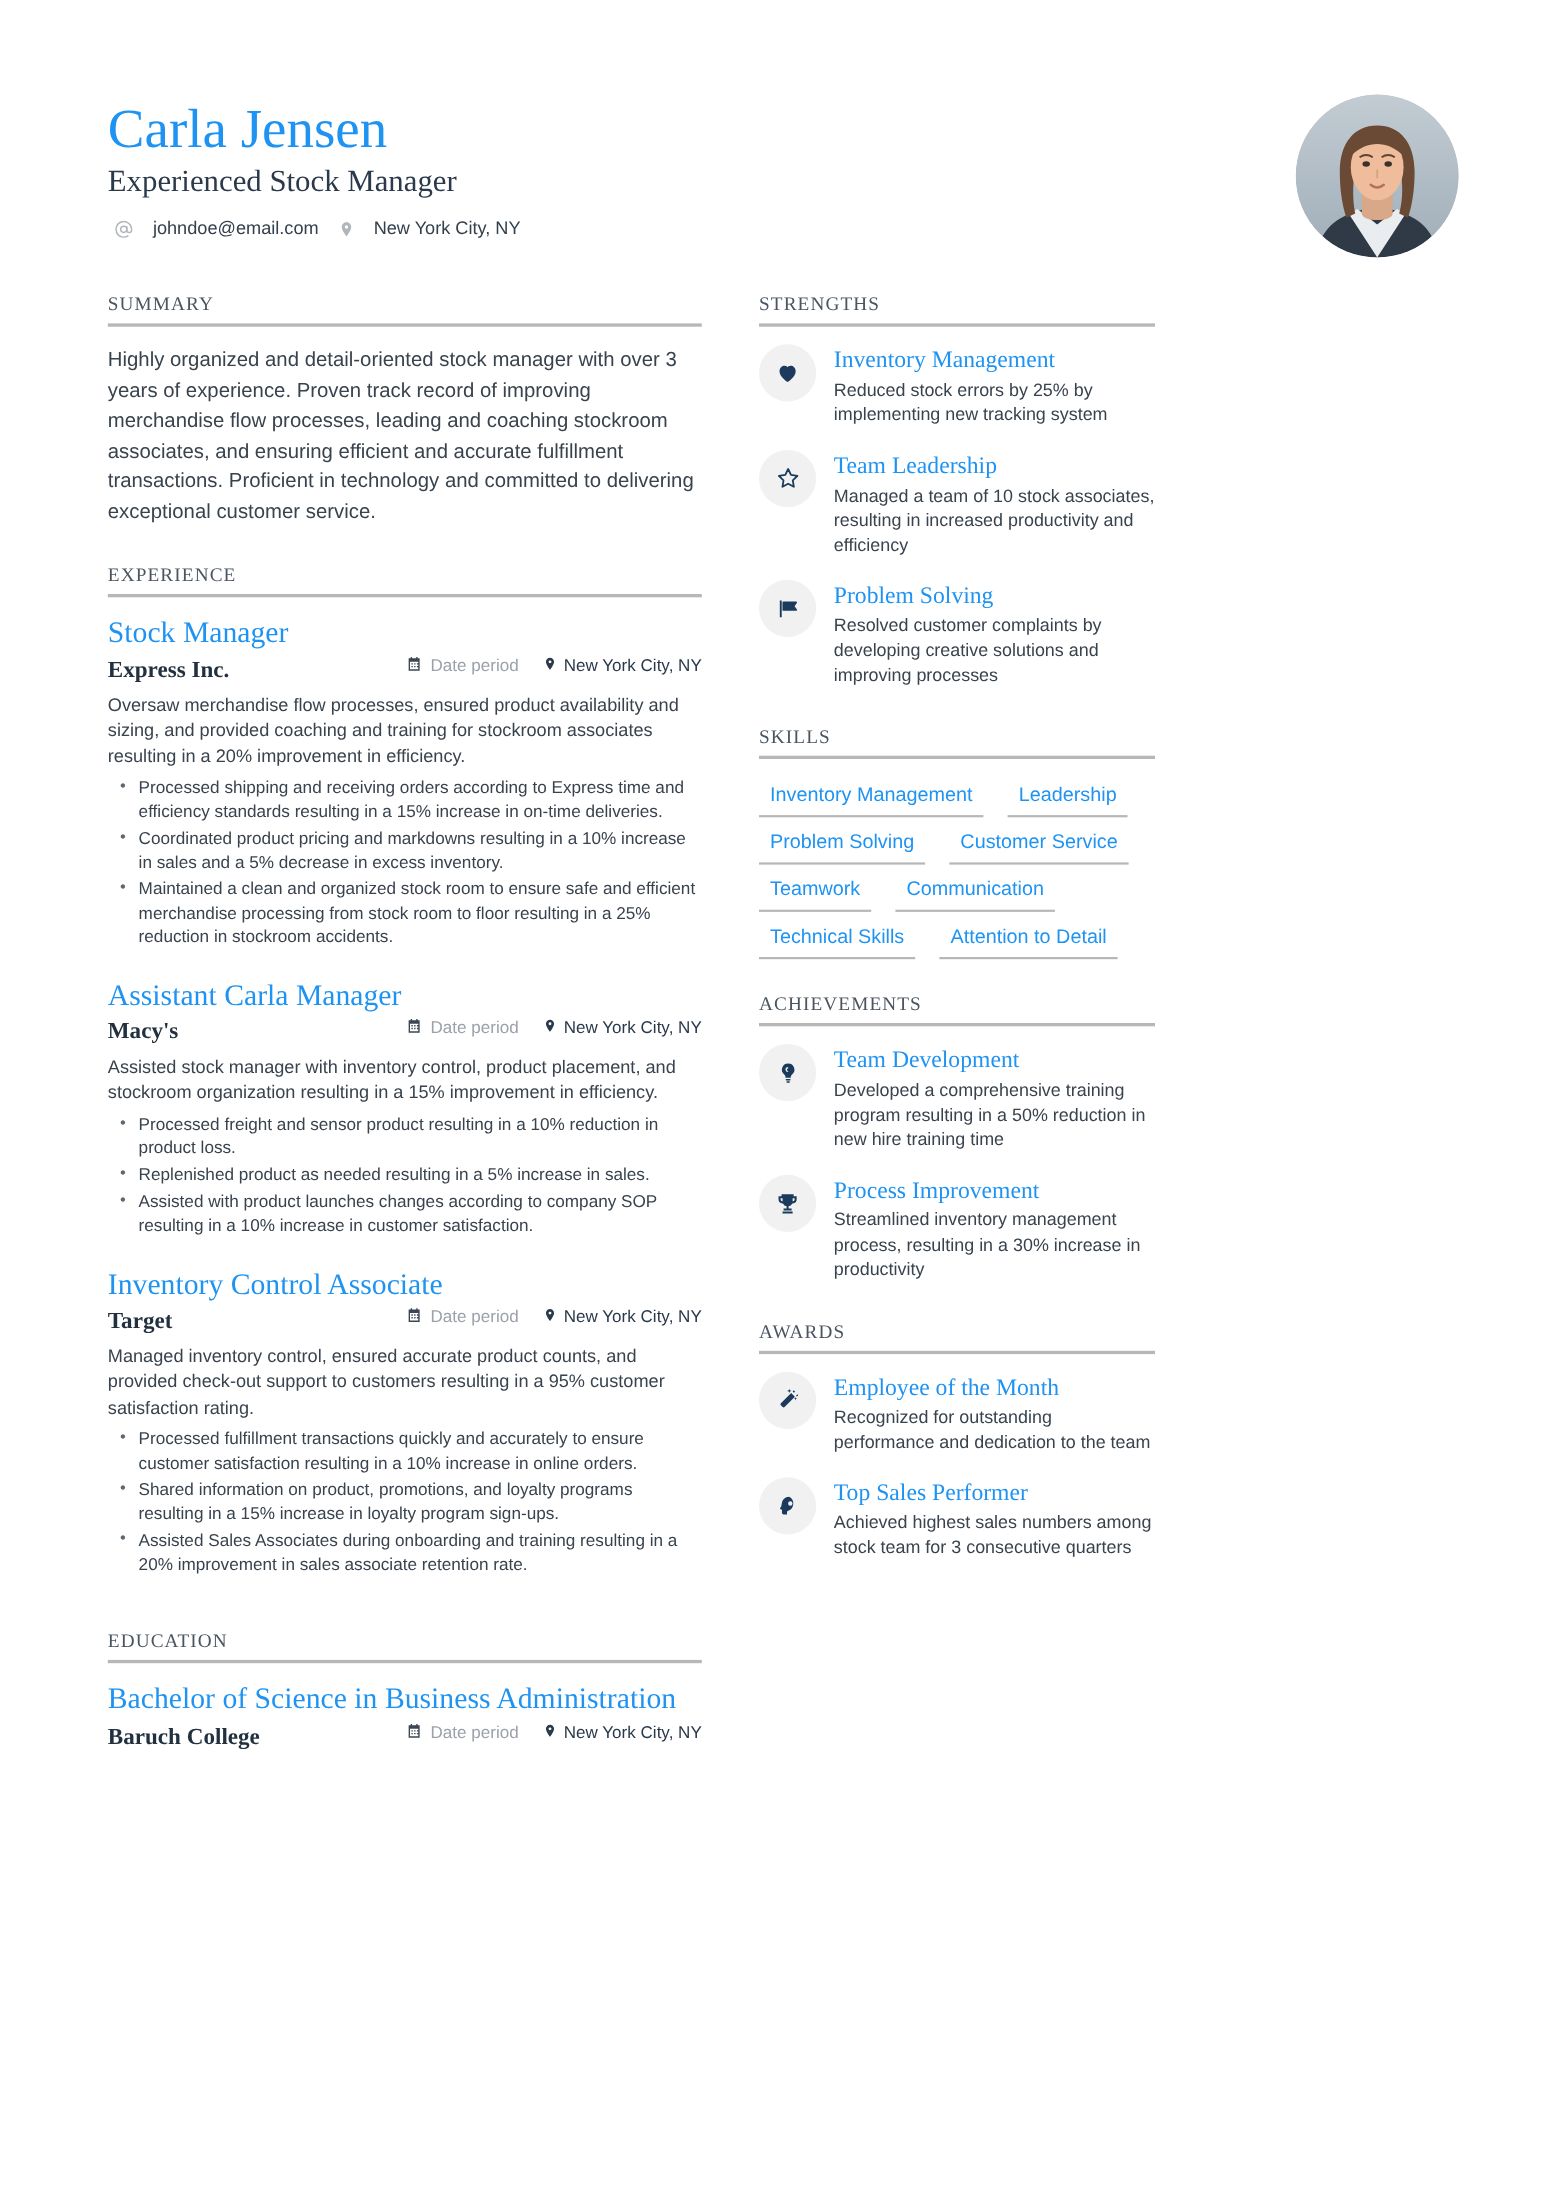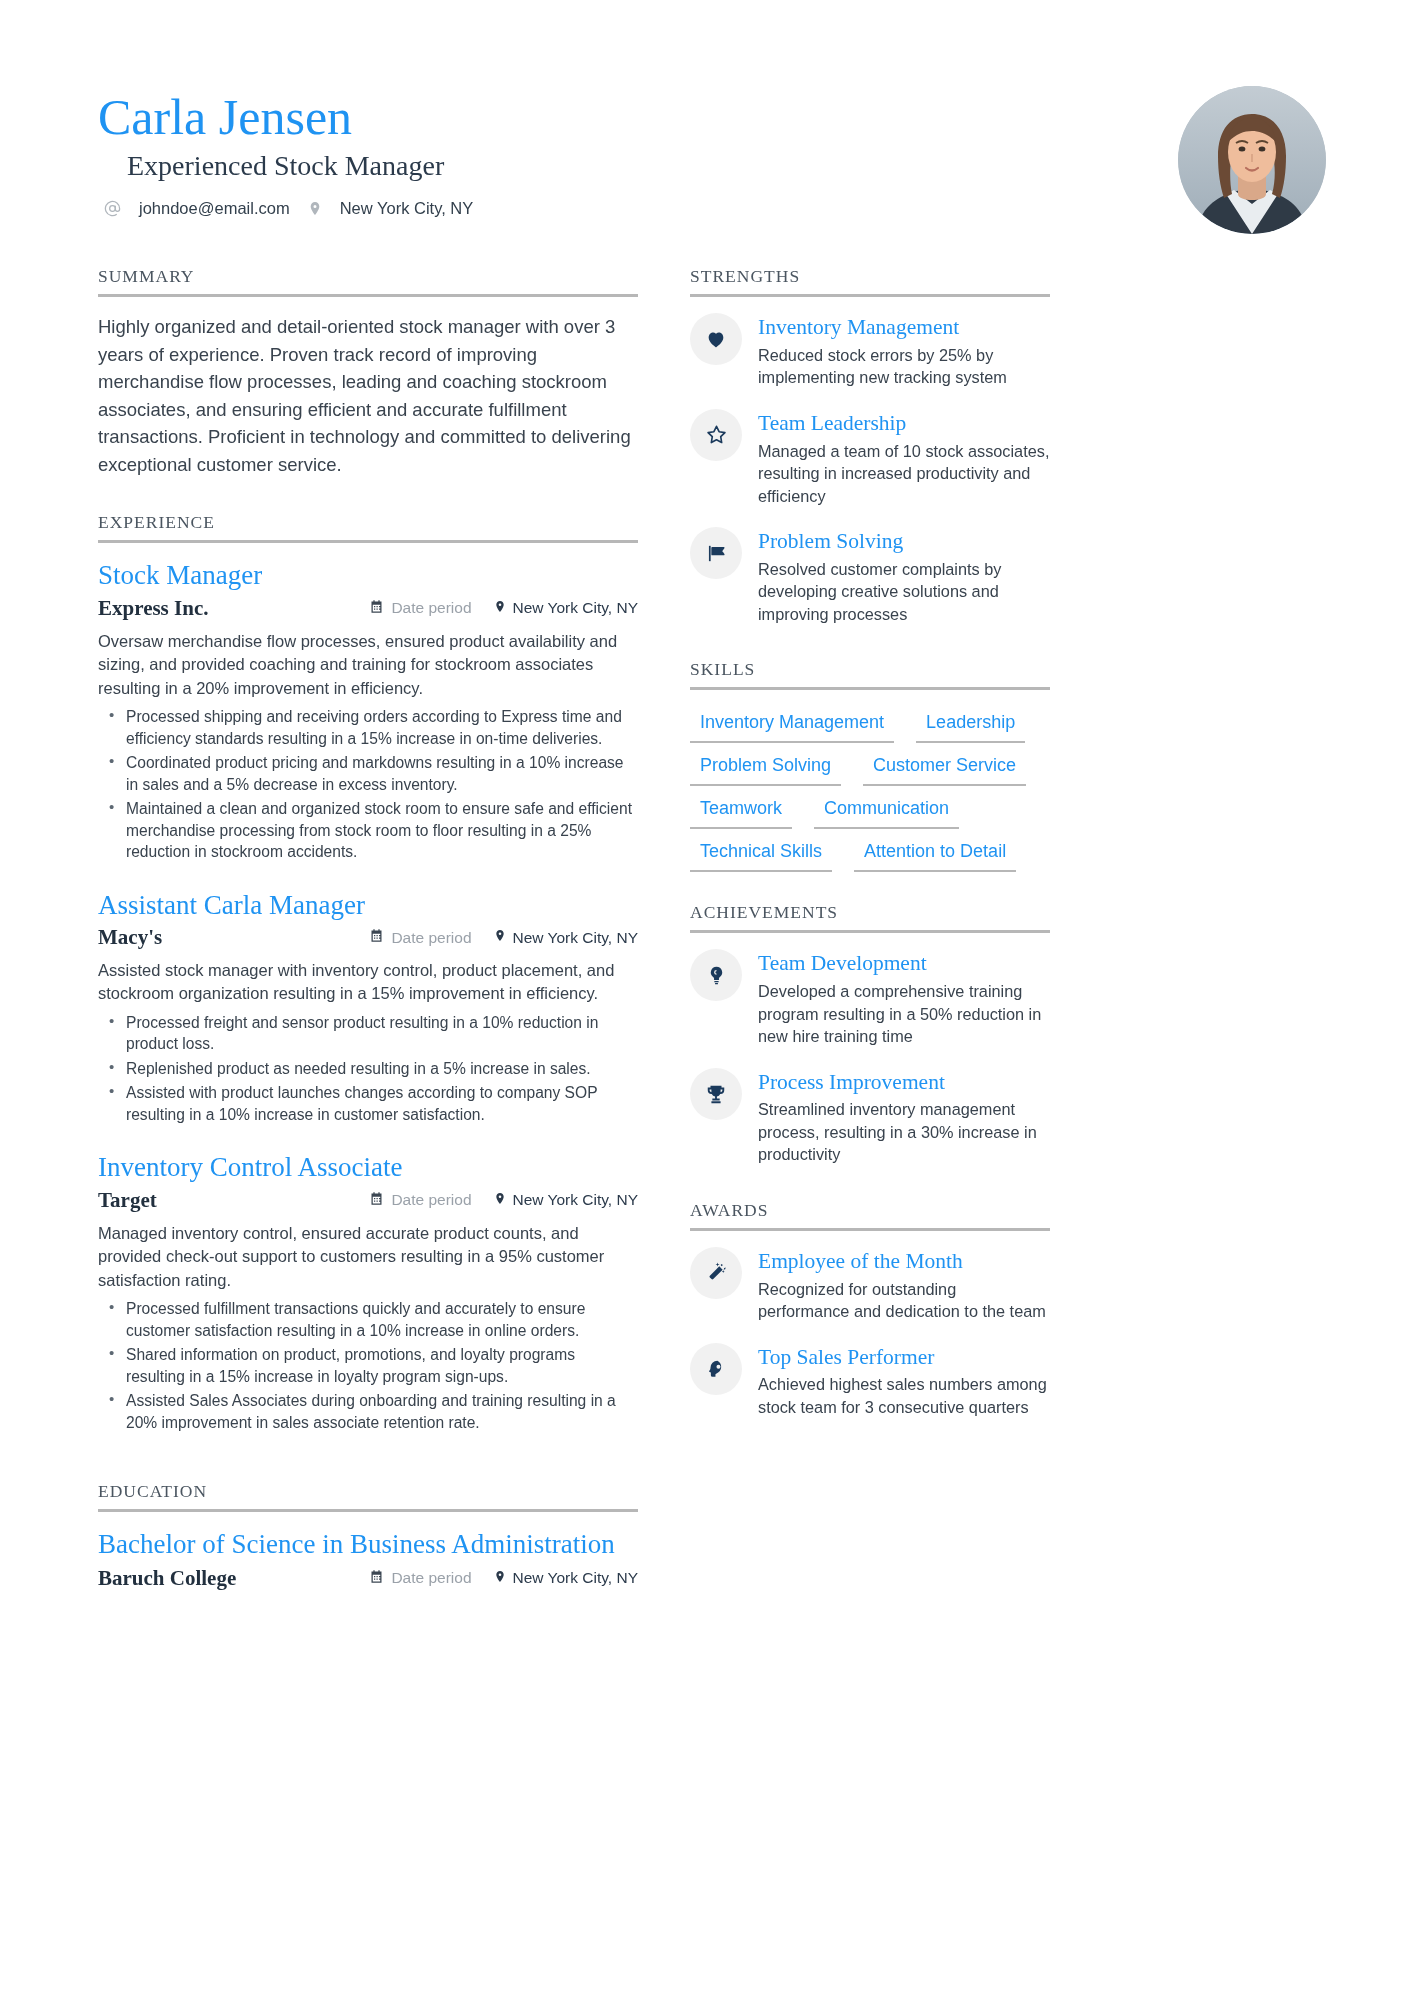--- a/index.html
+++ b/index.html
@@ -33,21 +33,20 @@
     letter-spacing: 0px;
     line-height: 1.08;
   }
   .job-title {
     font-family: "Liberation Serif", serif;
     font-size: 28px;
     font-weight: 400;
     color: #2b3a4b;
     margin-top: 5px;
     line-height: 1.2;
-    text-align: center;
   }
   .contact-row {
     display: flex;
     align-items: center;
     gap: 18px;
     margin-top: 16px;
     padding-left: 6px;
   }
   .contact-item {
     display: flex;
@@ -108,21 +107,21 @@
   .job { margin-bottom: 26px; }
   .job-role {
     font-family: "Liberation Serif", serif;
     font-size: 27px;
     color: #1f93f2;
     line-height: 1.2;
     margin-bottom: 4px;
   }
   .job-meta-row {
     display: flex;
-    align-items: center;
+    align-items: flex-start;
     justify-content: space-between;
     margin-bottom: 9px;
   }
   .company {
     font-family: "Liberation Serif", serif;
     font-size: 21px;
     color: #22303f;
     font-weight: 700;
   }
   .meta-right {

